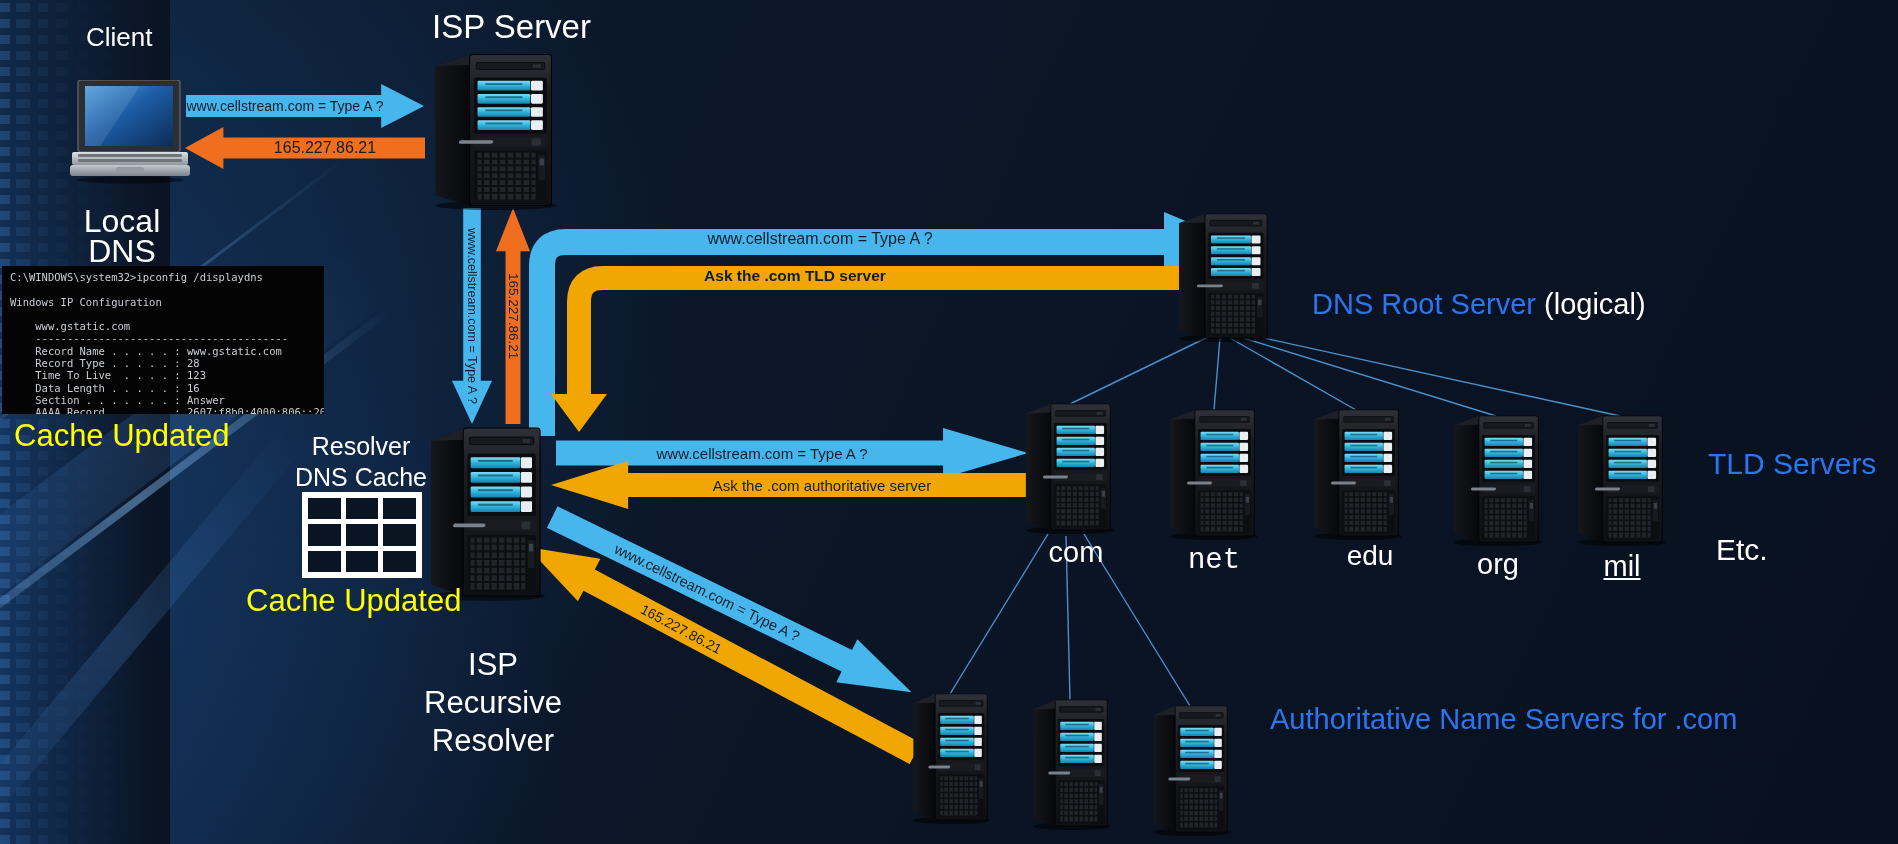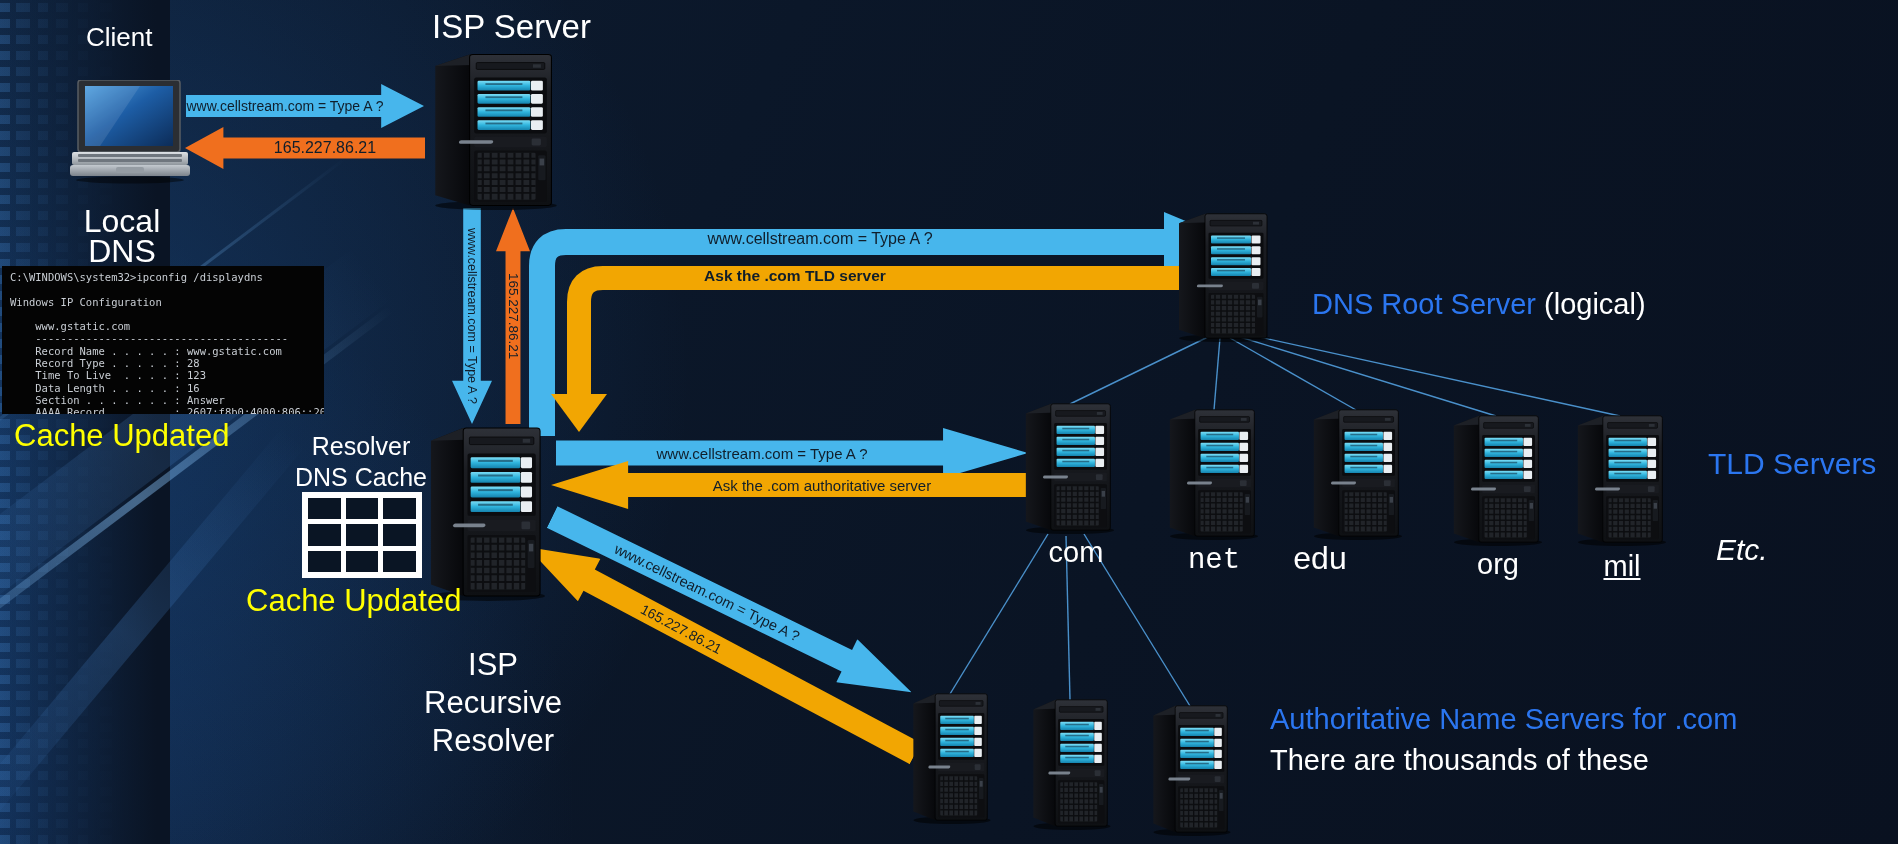--- a/index.html
+++ b/index.html
@@ -695,25 +695,25 @@
       <line x1="64" y1="90" x2="64" y2="131"></line>
           <line x1="70" y1="90" x2="70" y2="131"></line>
           <line x1="76" y1="90" x2="76" y2="131"></line>
     </g>
     <rect x="82" y="92" width="5.5" height="22" rx="1" fill="#171a1f"></rect>
     <rect x="83" y="95" width="3.5" height="6" fill="#3a4049"></rect>
   </svg>
 </div>
   <div class="abs ttl center lbl" style="left:1028px;top:536px;width:96px;font-size:29px;">com</div>
   <div class="abs ttl center lbl" style="left:1166px;top:544px;width:96px;font-size:29px;font-family:Liberation Mono, monospace;">net</div>
-  <div class="abs ttl center lbl" style="left:1272px;top:540px;width:96px;font-size:32px;">edu</div>
+  <div class="abs ttl center lbl" style="left:1322px;top:540px;width:96px;font-size:28px;">edu</div>
   <div class="abs ttl center lbl" style="left:1450px;top:548px;width:96px;font-size:29px;">org</div>
   <div class="abs ttl center lbl" style="left:1574px;top:550px;width:96px;font-size:29px;text-decoration:underline;">mil</div>
   <div class="abs blue-head lbl" style="left:1708px;top:447px;font-size:30px;">TLD Servers</div>
-  <div class="abs ttl lbl" style="left:1716px;top:533px;font-size:30px;font-style:italic;">Etc.</div>
+  <div class="abs ttl lbl" style="left:1716px;top:533px;font-size:30px;">Etc.</div>
 
   <div class="arrow arrow-right blue abs" style="left:556px;top:427px;width:472px;height:52px;padding-right:60px;font-size:15px;">
     <span>www.cellstream.com = Type A ?</span>
   </div>
   <div class="arrow arrow-left amber abs" style="left:551px;top:460px;width:482px;height:50px;padding-left:60px;font-size:15px;">
     <span>Ask the .com authoritative server</span>
   </div>
 
   <div class="arrow arrow-right blue abs" style="left:552px;top:492px;width:400px;height:50px;padding-right:55px;font-size:14.5px;transform:rotate(26deg);transform-origin:0 25px;">
     <span>www.cellstream.com = Type A ?</span>
@@ -911,15 +911,14 @@
           <line x1="58" y1="90" x2="58" y2="131"></line>
       <line x1="64" y1="90" x2="64" y2="131"></line>
           <line x1="70" y1="90" x2="70" y2="131"></line>
           <line x1="76" y1="90" x2="76" y2="131"></line>
     </g>
     <rect x="82" y="92" width="5.5" height="22" rx="1" fill="#171a1f"></rect>
     <rect x="83" y="95" width="3.5" height="6" fill="#3a4049"></rect>
   </svg>
 </div>
   <div class="abs blue-head lbl" style="left:1270px;top:703px;font-size:29px;">Authoritative Name Servers for .com</div>
-  <div class="abs ttl lbl" style="left:1270px;top:744px;font-size:29px;">There are thousands of these</div>
 
 </div>
 
 </body></html>

